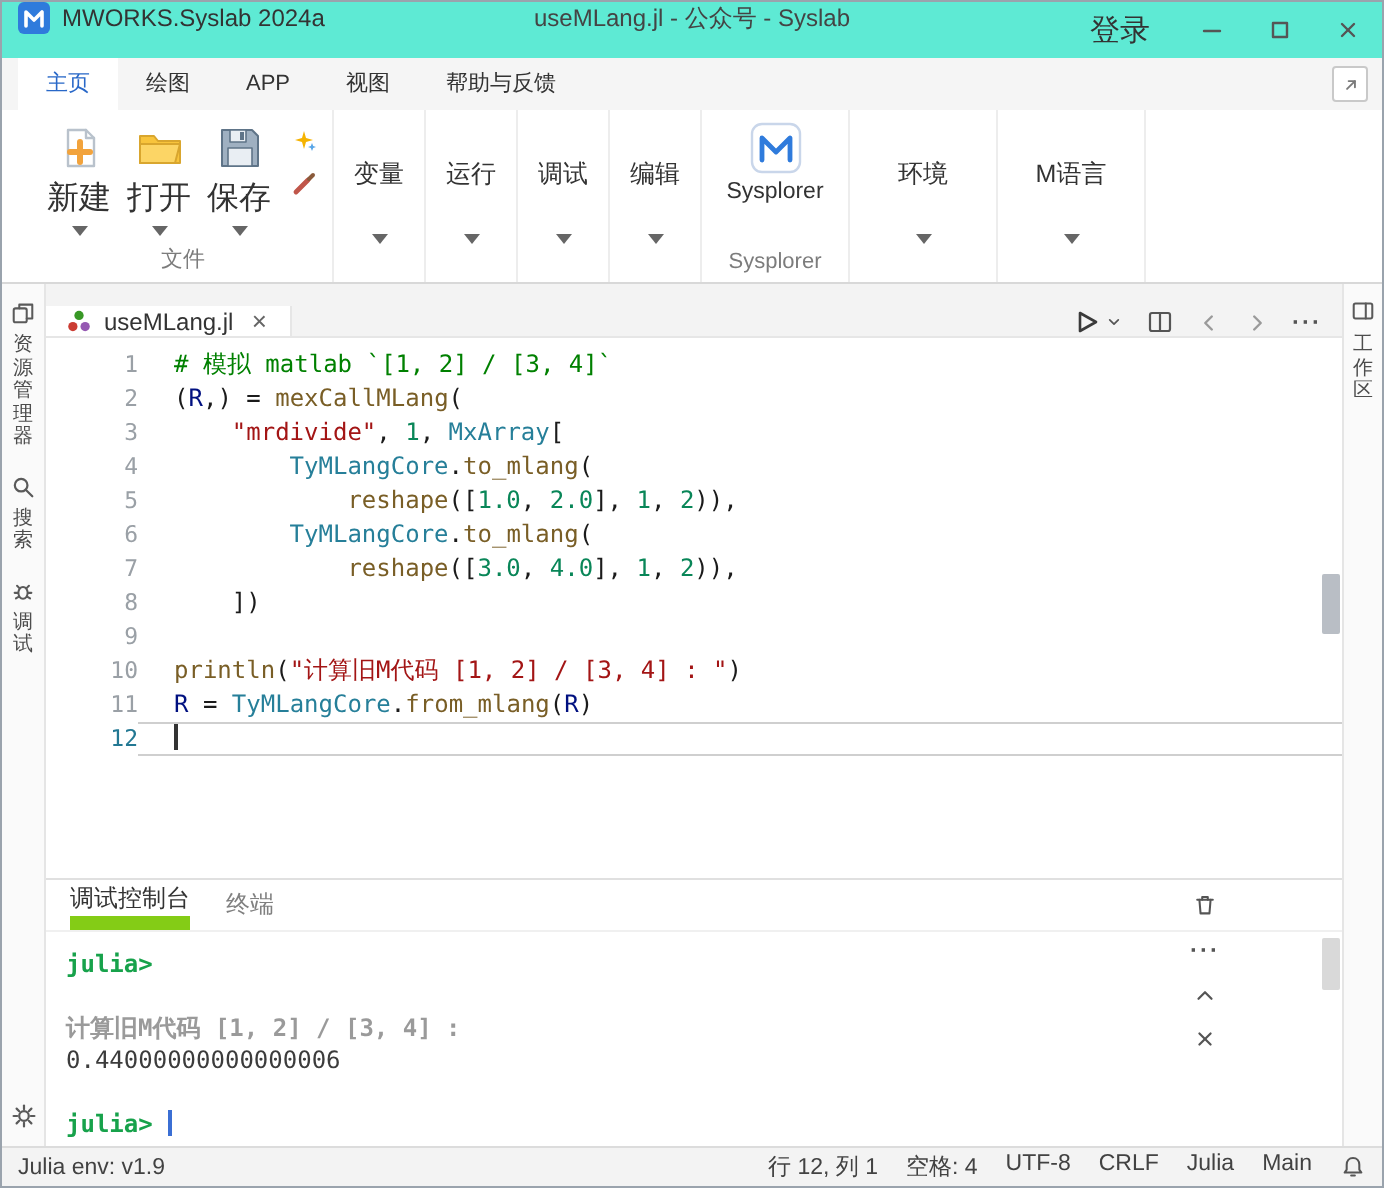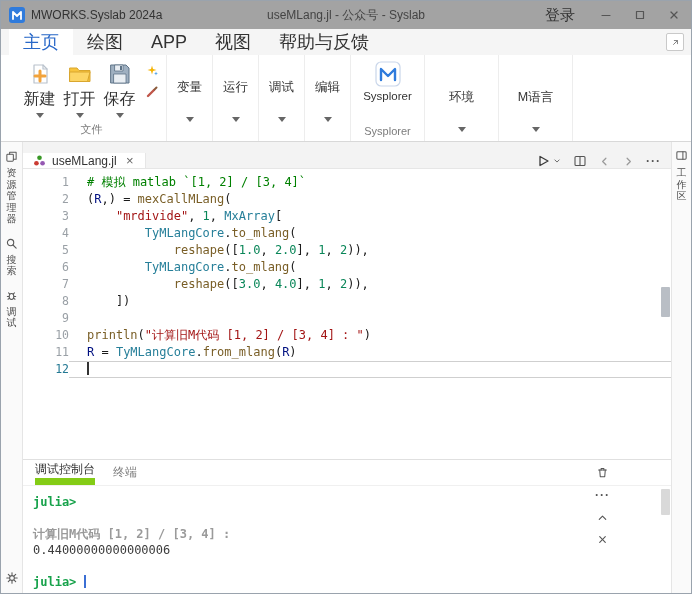--- a/index.html
+++ b/index.html
@@ -1,46 +1,46 @@
 <!DOCTYPE html>
 <html><head>
 <meta charset="utf-8">
 <style>
   * { margin:0; padding:0; box-sizing:border-box; }
   html,body { background:#d8d8d8; font-family:"Liberation Sans","DejaVu Sans",sans-serif; }
   .window { width:692px; height:594px; background:#fff; border:1px solid #9aa3ad; display:flex; flex-direction:column; overflow:hidden; }
   svg { stroke-linecap:round; stroke-linejoin:round; display:block; }
 
   
-  .titlebar { height:28px; background:#a3a3a3; display:flex; align-items:center; position:relative; flex:0 0 auto; }
+  .titlebar { height:28px; background:#5eead4; display:flex; align-items:flex-start; position:relative; flex:0 0 auto; }
   .tb-left { display:flex; align-items:center; gap:6px; padding-left:8px; font-size:12px; color:#333; }
   .tb-center { position:absolute; left:0; right:0; text-align:center; font-size:12px; color:#444; pointer-events:none; }
   .tb-right { margin-left:auto; display:flex; align-items:center; height:100%; position:relative; z-index:2; }
   .login { font-size:15px; color:#333; padding:0 14px; cursor:pointer; }
   .winbtn { width:34px; height:100%; display:flex; align-items:center; justify-content:center; }
 
   
   .ribbon-tabs { height:26px; background:#f5f5f5; display:flex; align-items:flex-end; padding-left:8px; position:relative; flex:0 0 auto; }
-  .rtab { height:26px; line-height:26px; padding:0 14px; font-size:18px; color:#333; cursor:pointer; }
+  .rtab { height:26px; line-height:26px; padding:0 14px; font-size:11px; color:#333; cursor:pointer; }
   .rtab.active { background:#fff; color:#2968c8; }
   .ribbon-collapse { position:absolute; right:7px; top:4px; width:18px; height:18px; border:1px solid #c9c9c9; border-radius:2px; display:flex; align-items:center; justify-content:center; background:#fff; }
 
   
   .ribbon-body { height:87px; background:#fff; border-bottom:1px solid #d8d8d8; display:flex; padding-left:16px; flex:0 0 auto; }
   .rgroup { display:flex; flex-direction:column; border-right:1px solid #ededed; }
   .rgroup-file { width:150px; }
   .rg-buttons { display:flex; align-items:flex-start; padding-top:5px; gap:2px; justify-content:center; }
   .big-btn { width:38px; display:flex; flex-direction:column; align-items:center; gap:3px; cursor:pointer; padding-top:2px; }
   .big-btn .blabel { font-size:16px; color:#333; white-space:nowrap; }
   .chev6 { width:8px; height:5px; }
   .mini-col { display:flex; flex-direction:column; gap:7px; padding-top:4px; width:22px; align-items:center; }
   .mini-btn { width:14px; height:14px; display:flex; align-items:center; justify-content:center; cursor:pointer; }
   .rgroup-label { margin-top:auto; padding-bottom:4px; font-size:11px; color:#7c7c7c; text-align:center; }
   .ddgroup { width:46px; align-items:center; padding-top:24px; gap:21px; cursor:pointer; }
-  .ddgroup.wide { width:74px;justify-content:center; }
+  .ddgroup.wide { width:74px; }
   .ddgroup .dd-label { font-size:12.5px; color:#333; white-space:nowrap; }
   .sysgroup { width:74px; align-items:center; }
   .sysgroup .big-btn { width:70px; padding-top:6px; }
   .sysgroup .blabel { font-size:11.5px; }
   .dd-wrap { display:flex; }
 
   
   .main { flex:1 1 auto; display:flex; min-height:0; }
   .activitybar { width:22px; background:#fafafa; border-right:1px solid #e5e5e5; display:flex; flex-direction:column; align-items:center; padding-top:8px; flex:0 0 auto; }
   .abar-item { display:flex; flex-direction:column; align-items:center; gap:4px; margin-bottom:12px; cursor:pointer; }
@@ -531,14 +531,33 @@
         <div class="vlabel">
             <span class="vchar">工</span>
             <span class="vchar">作</span>
             <span class="vchar">区</span>
           </div>
       </div>
     </div>
 
   </div>
 
+  <div class="statusbar">
+    <span class="sb-left">Julia env: v1.9</span>
+    <div class="sb-right">
+      <span style="display:flex;gap:14px;">
+          <span class="sb-item">行 12, 列 1</span>
+          <span class="sb-item">空格: 4</span>
+          <span class="sb-item">UTF-8</span>
+          <span class="sb-item">CRLF</span>
+          <span class="sb-item">Julia</span>
+          <span class="sb-item">Main</span>
+        </span>
+      <span>
+        <svg viewBox="0 0 14 14" width="13" height="13" fill="none" stroke="#555" stroke-width="1.1">
+            <path d="M7 2.2 c-2.1 0-3.4 1.6-3.4 3.6 v2.6 l-1.1 1.6 h9 l-1.1-1.6 v-2.6 c0-2-1.3-3.6-3.4-3.6 z"></path>
+            <line x1="6" y1="11.6" x2="8" y2="11.6"></line>
+          </svg>
+      </span>
+    </div>
+  </div>
 
 </div>
 
 </body></html>

